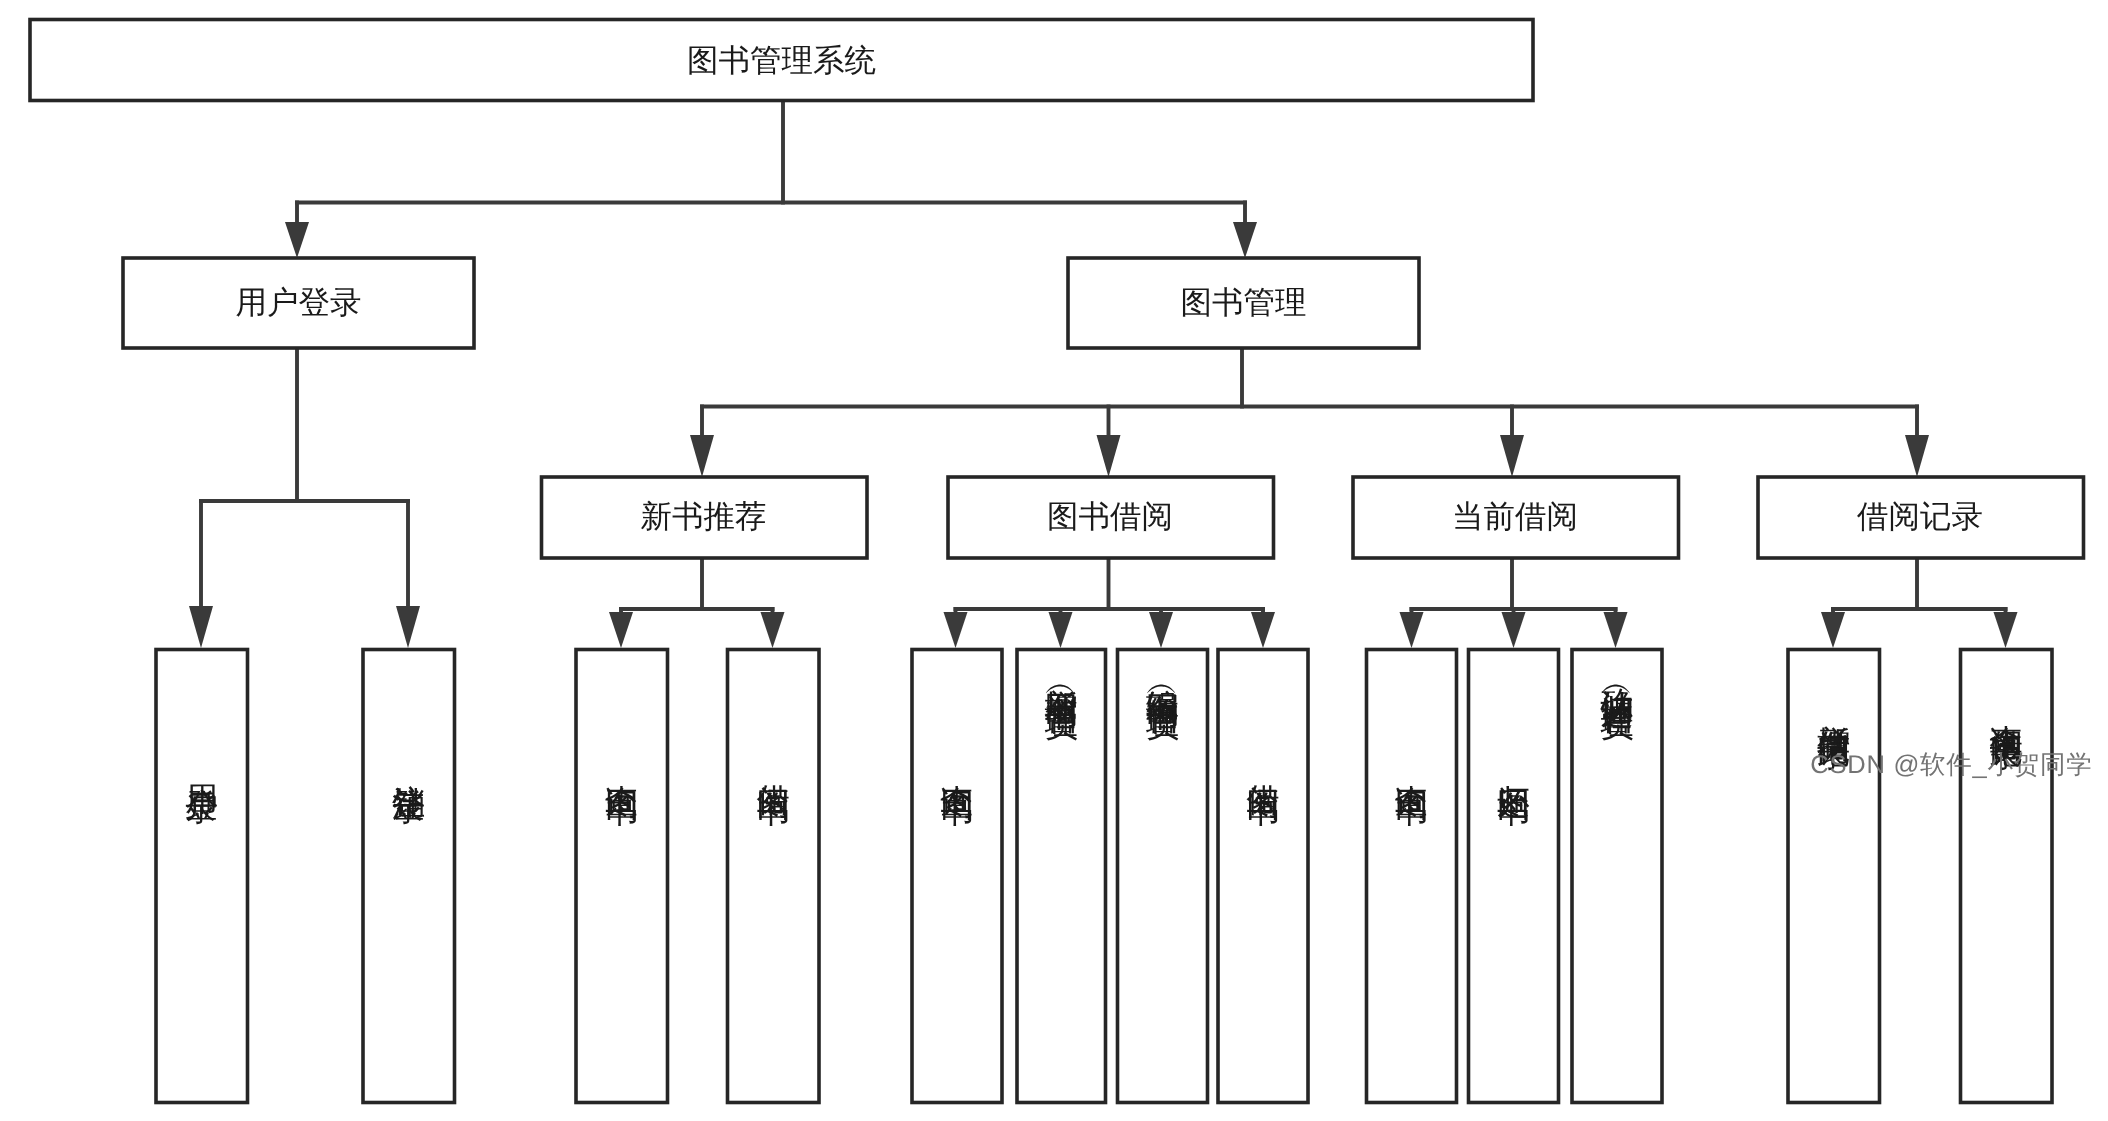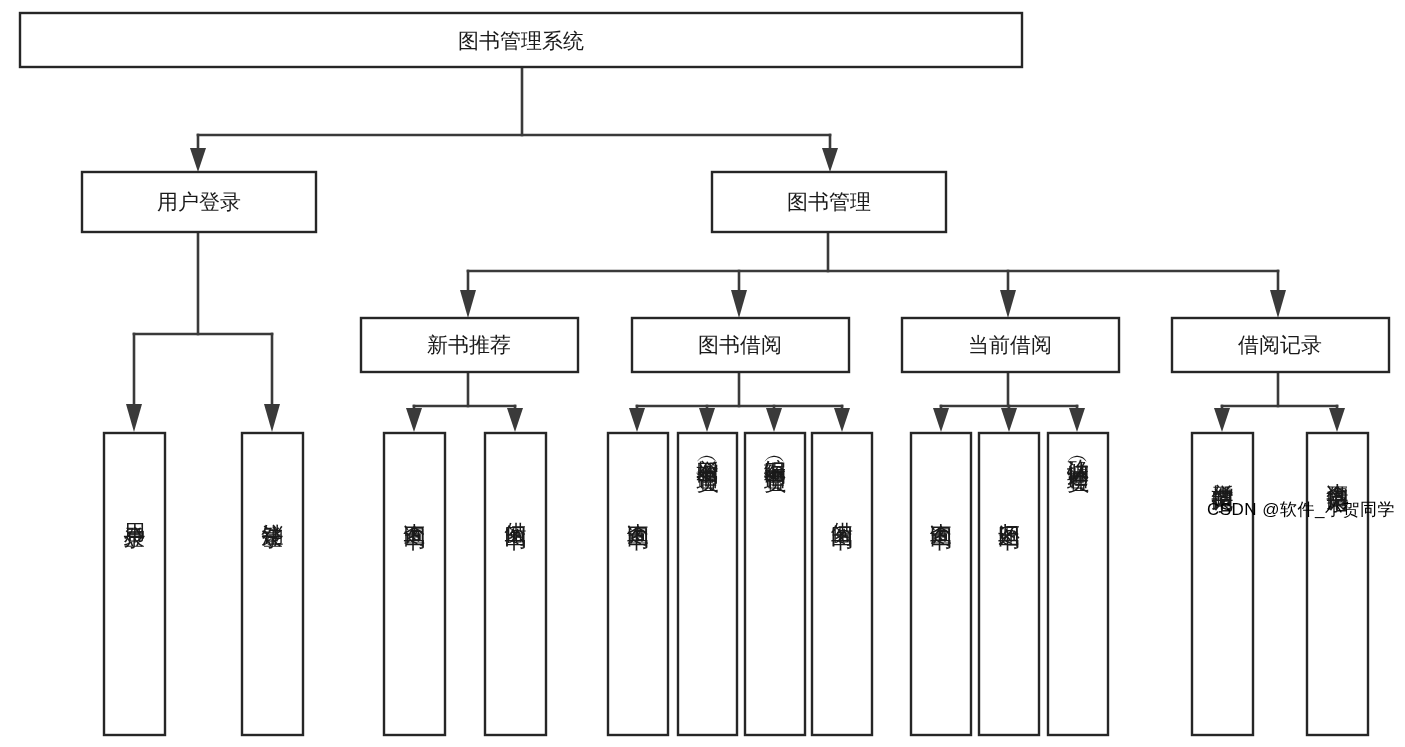--- a/index.html
+++ b/index.html
@@ -66,21 +66,21 @@
     color: #1a1a1a;
     letter-spacing: 2px;
     white-space: nowrap;
   }
   .watermark {
     position: absolute;
     right: 10px;
     bottom: 6px;
     font-family: "Liberation Sans", "DejaVu Sans", sans-serif;
     font-size: 17px;
-    color: #000000;
+    color: #737373;
     letter-spacing: 0.5px;
     white-space: nowrap;
     user-select: none;
   }
 </style>
 </head>
 <body>
 
 <div id="diagram-root">
 

